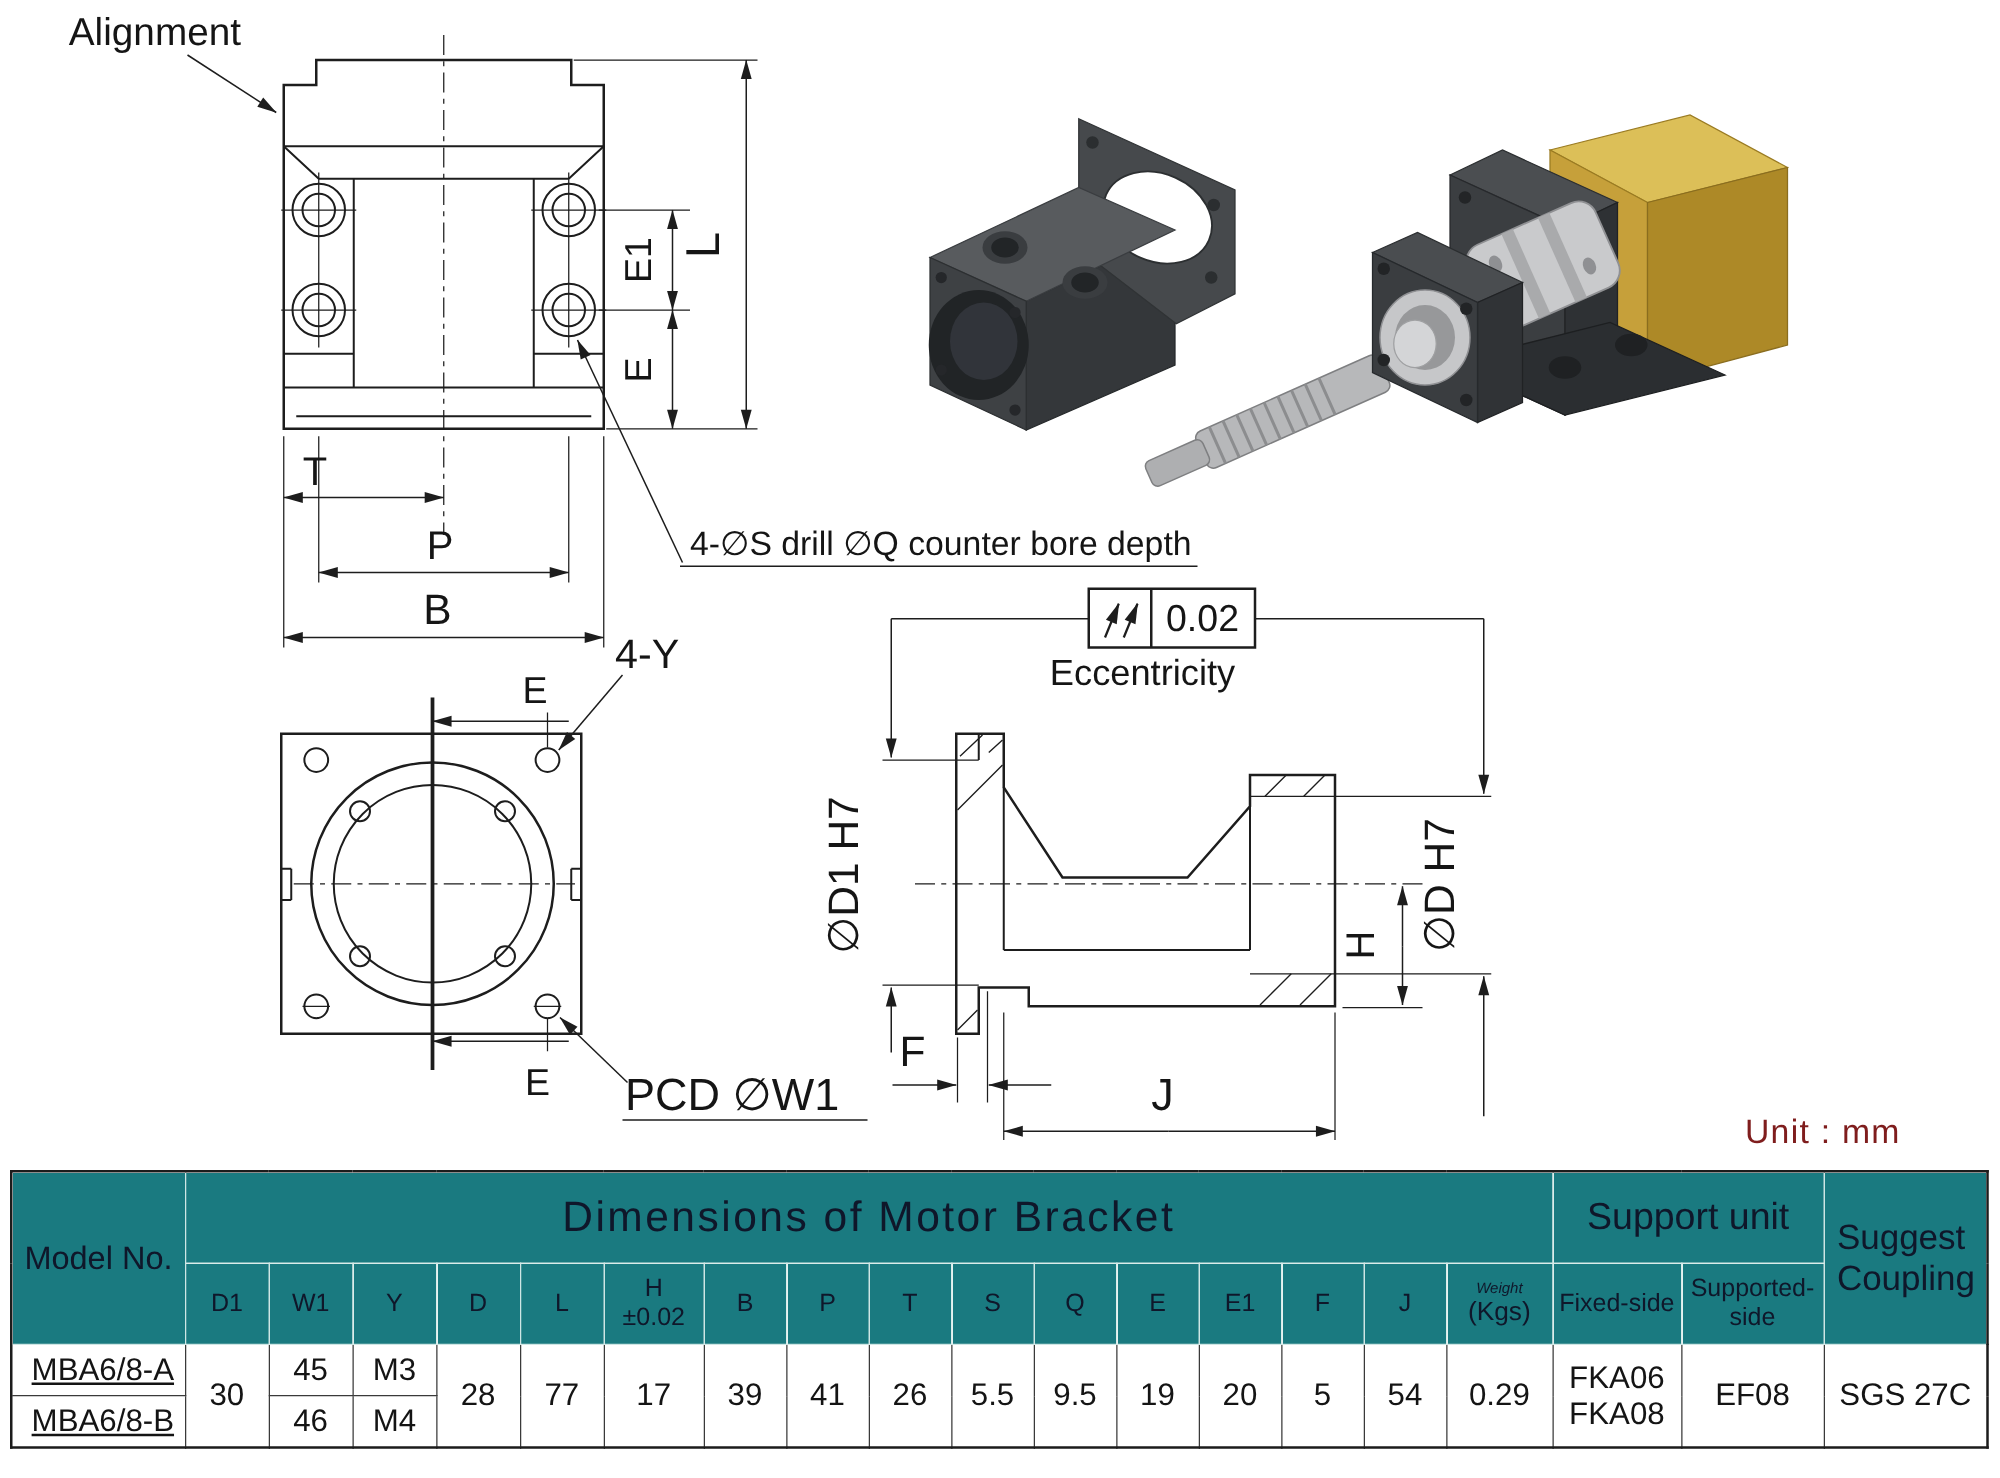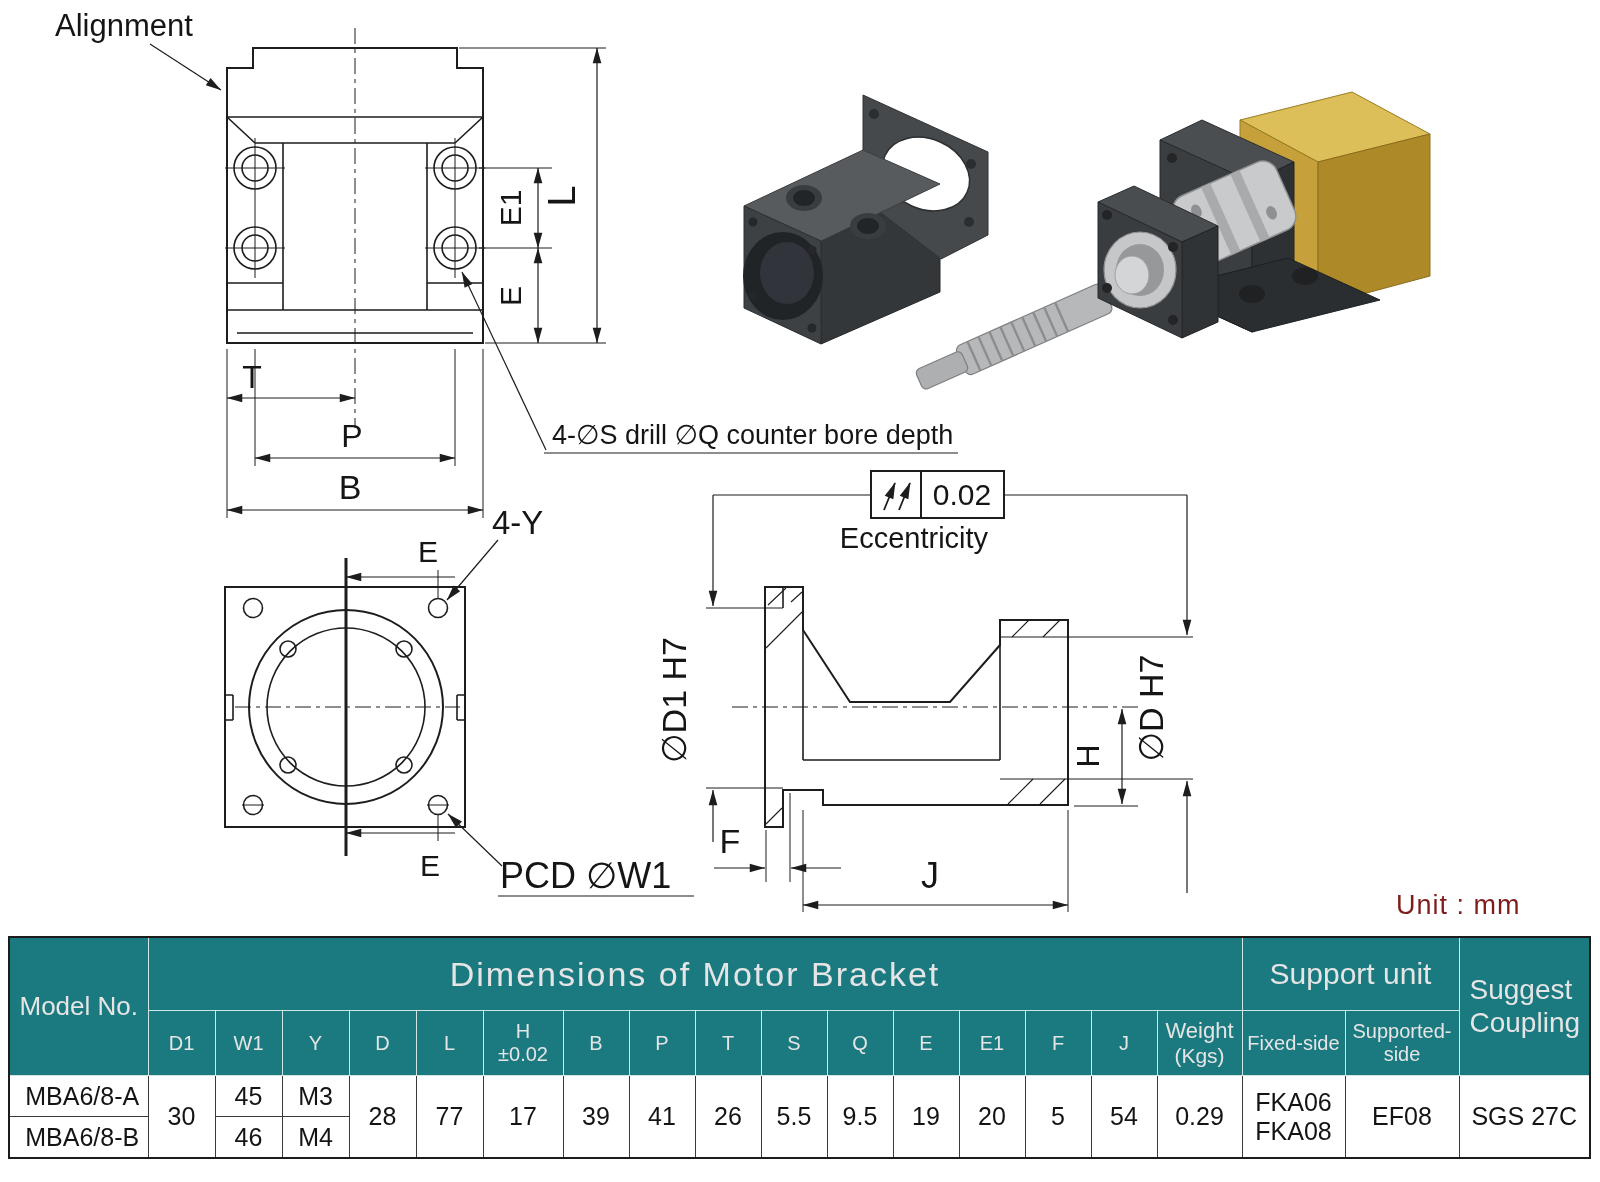--- a/index.html
+++ b/index.html
@@ -12,37 +12,37 @@
   .dim{stroke-width:1.2;}
   .thin{stroke-width:1;}
   .cl{stroke-width:1;stroke-dasharray:16 5 4 5;}
   .hatch{stroke-width:1.1;}
   
   .unit-label{position:absolute;left:1396px;top:890px;font-size:27px;color:#7f1d1d;
               letter-spacing:1px;}
   table.spec{position:absolute;left:8px;top:936px;border-collapse:collapse;
              table-layout:fixed;width:1581px;}
   table.spec th, table.spec td{overflow:hidden;}
-  table.spec th{background:#1A7A80;color:#e5e5e5;font-weight:normal;
+  table.spec th{background:#1A7A80;color:#0f172a;font-weight:normal;
                 border:1.5px solid #cfe6e4;}
   table.spec td{background:#fff;color:#141414;border:1.5px solid #3a3a3a;
                 text-align:center;font-size:25px;}
   table.spec{border:2.5px solid #1c1c1c;}
   tr.hr1 th{height:70px;}
   tr.hr2 th{height:62px;font-size:20px;}
   tr.dr td{height:38px;}
   .th-title{font-size:34px;letter-spacing:2px;}
   .th-model{font-size:26px;}
   .th-support{font-size:30px;}
   .th-suggest{font-size:28px;text-align:left;padding-left:10px;line-height:1.25;}
-  .th-small1{font-size:22px;line-height:1.05;}
+  .th-small1{font-size:12px;line-height:1.05;font-style:italic;}
   .th-small2{font-size:21px;line-height:1.1;}
   .th-fixed{font-size:19px;}
   .th-supported{font-size:15px;}
-  td.model-cell{text-align:left;padding-left:8px;font-size:25px;}
+  td.model-cell{text-align:left;padding-left:8px;font-size:25px;text-decoration:underline;}
   .two-line{line-height:1.15;}
 </style>
 </head>
 <body>
 
 <div class="page">
 
 <svg width="1600" height="930" viewBox="0 0 1600 930">
   <defs>
     <marker id="ar" viewBox="0 0 12 8" refX="11.4" refY="4" markerWidth="14" markerHeight="9.5" orient="auto-start-reverse">

